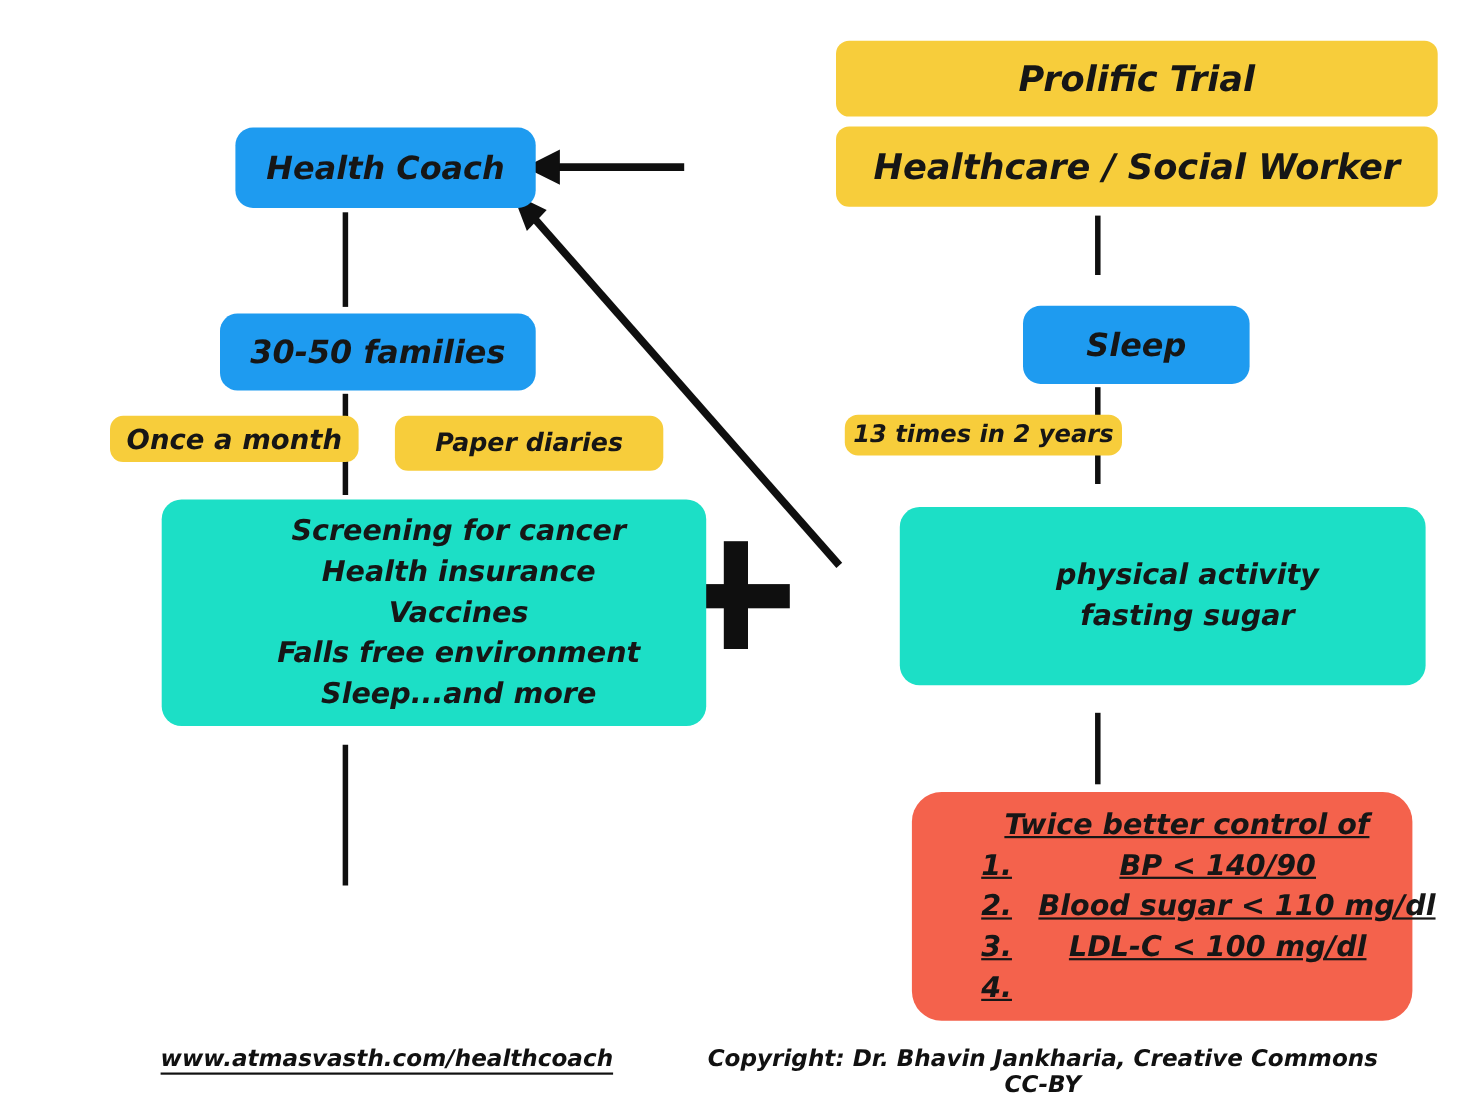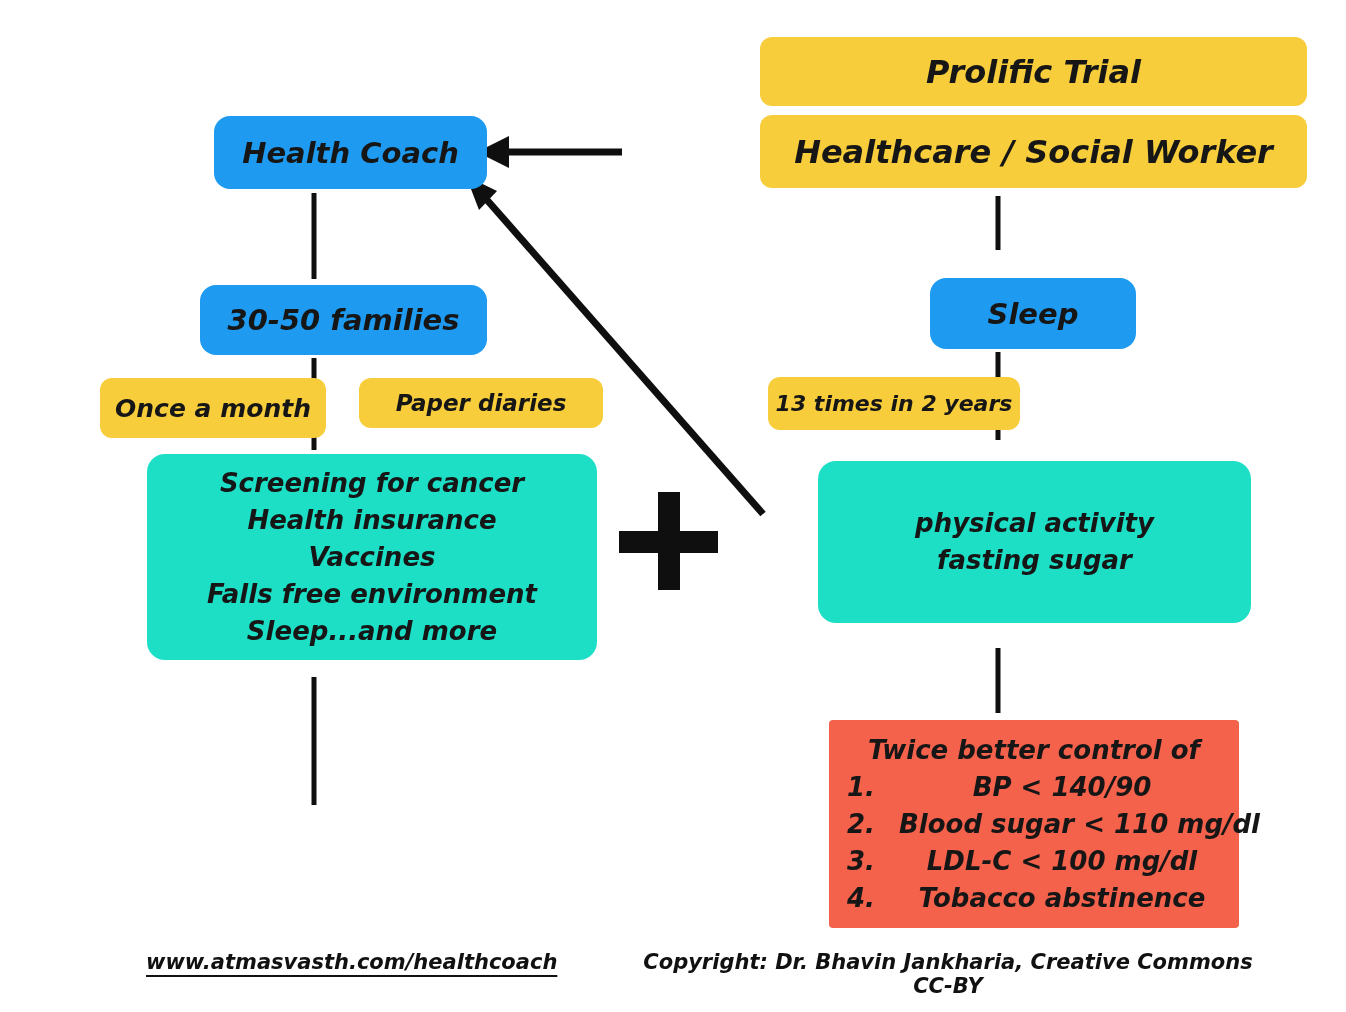--- a/index.html
+++ b/index.html
@@ -7,25 +7,25 @@
     position:relative;width:1346px;height:1012px;background:#ffffff;overflow:hidden;
     font-family:"DejaVu Sans","Liberation Sans",sans-serif;
     color:#161616;
   }
   .overlay{position:absolute;left:0;top:0;z-index:0;}
   .node{
     position:absolute;z-index:1;
     display:flex;align-items:center;justify-content:center;
     text-align:center;font-style:italic;font-weight:bold;color:#161616;margin-left:37px;
   }
-  .node.col{flex-direction:column;}
+  .node.col{flex-direction:column;padding-left:45px;}
   .blue{background:#1E9BF0;border-radius:16px;}
   .yellow{background:#F7CD3B;border-radius:12px;}
   .teal{background:#1CDFC6;border-radius:18px;}
-  .red{background:#F4624C;border-radius:4px;}
+  .red{background:#F4624C;border-radius:27px;text-decoration:underline;}
   .line{line-height:37px;white-space:nowrap;}
   .list-title{line-height:38px;width:100%;text-align:center;}
   .list-row{display:flex;width:100%;line-height:37px;}
   .list-row .num{width:52px;padding-left:18px;text-align:left;flex:0 0 auto;}
   .list-row .txt{flex:1;text-align:center;padding-right:14px;white-space:nowrap;}
   .footer-text{
     position:absolute;z-index:1;font-style:italic;font-weight:bold;
     font-size:21px;text-align:center;color:#111;
   }
   .footer-text.link{
@@ -59,40 +59,40 @@
     <g fill="#0f0f0f">
       <rect x="619" y="531" width="99" height="22"></rect>
       <rect x="658" y="492" width="22" height="98"></rect>
     </g>
   </svg>
 
   <div class="node blue" style="left:177px;top:116px;width:273px;height:73px;font-size:29px">Health Coach</div>
 
   <div class="node blue" style="left:163px;top:285px;width:287px;height:70px;font-size:29px">30-50 families</div>
 
-  <div class="node yellow" style="left:63px;top:378px;width:226px;height:60px;font-size:25px">Once a month</div>
+  <div class="node yellow" style="left:63px;top:378px;width:226px;height:42px;font-size:25px">Once a month</div>
 
   <div class="node yellow" style="left:322px;top:378px;width:244px;height:50px;font-size:23px">Paper diaries</div>
 
   <div class="node teal col" style="left:110px;top:454px;width:450px;height:206px;font-size:26px">
     <div class="line">Screening for cancer</div>
     <div class="line">Health insurance</div>
     <div class="line">Vaccines</div>
     <div class="line">Falls free environment</div>
     <div class="line">Sleep...and more</div>
   </div>
 
 
   <div class="node yellow" style="left:723px;top:37px;width:547px;height:69px;font-size:32px">Prolific Trial</div>
 
   <div class="node yellow" style="left:723px;top:115px;width:547px;height:73px;font-size:32px">Healthcare / Social Worker</div>
 
   <div class="node blue" style="left:893px;top:278px;width:206px;height:71px;font-size:29px">Sleep</div>
 
-  <div class="node yellow" style="left:731px;top:377px;width:252px;height:53px;font-size:22px">13 times in 2 years</div>
+  <div class="node yellow" style="left:731px;top:377px;width:252px;height:37px;font-size:22px">13 times in 2 years</div>
 
   <div class="node teal col" style="left:781px;top:461px;width:433px;height:162px;font-size:26px">
     <div class="line">physical activity</div>
     <div class="line">fasting sugar</div>
   </div>
 
   <div class="node red col" style="left:792px;top:720px;width:410px;height:208px;font-size:26px">
     <div class="list-title">Twice better control of</div>
     <div class="list-row">
       <span class="num">1.</span>
@@ -101,21 +101,20 @@
     <div class="list-row">
       <span class="num">2.</span>
       <span class="txt">Blood sugar &lt; 110 mg/dl</span>
     </div>
     <div class="list-row">
       <span class="num">3.</span>
       <span class="txt">LDL-C &lt; 100 mg/dl</span>
     </div>
     <div class="list-row">
       <span class="num">4.</span>
-      <span class="txt">Tobacco abstinence</span>
     </div>
   </div>
 
   <div class="footer-text link" style="left:146px;top:950px;width:380px;">www.atmasvasth.com/healthcoach</div>
 
   <div class="footer-text" style="left:628px;top:950px;width:640px;">Copyright: Dr. Bhavin Jankharia, Creative Commons CC-BY</div>
 
 </div>
 
 </body></html>

